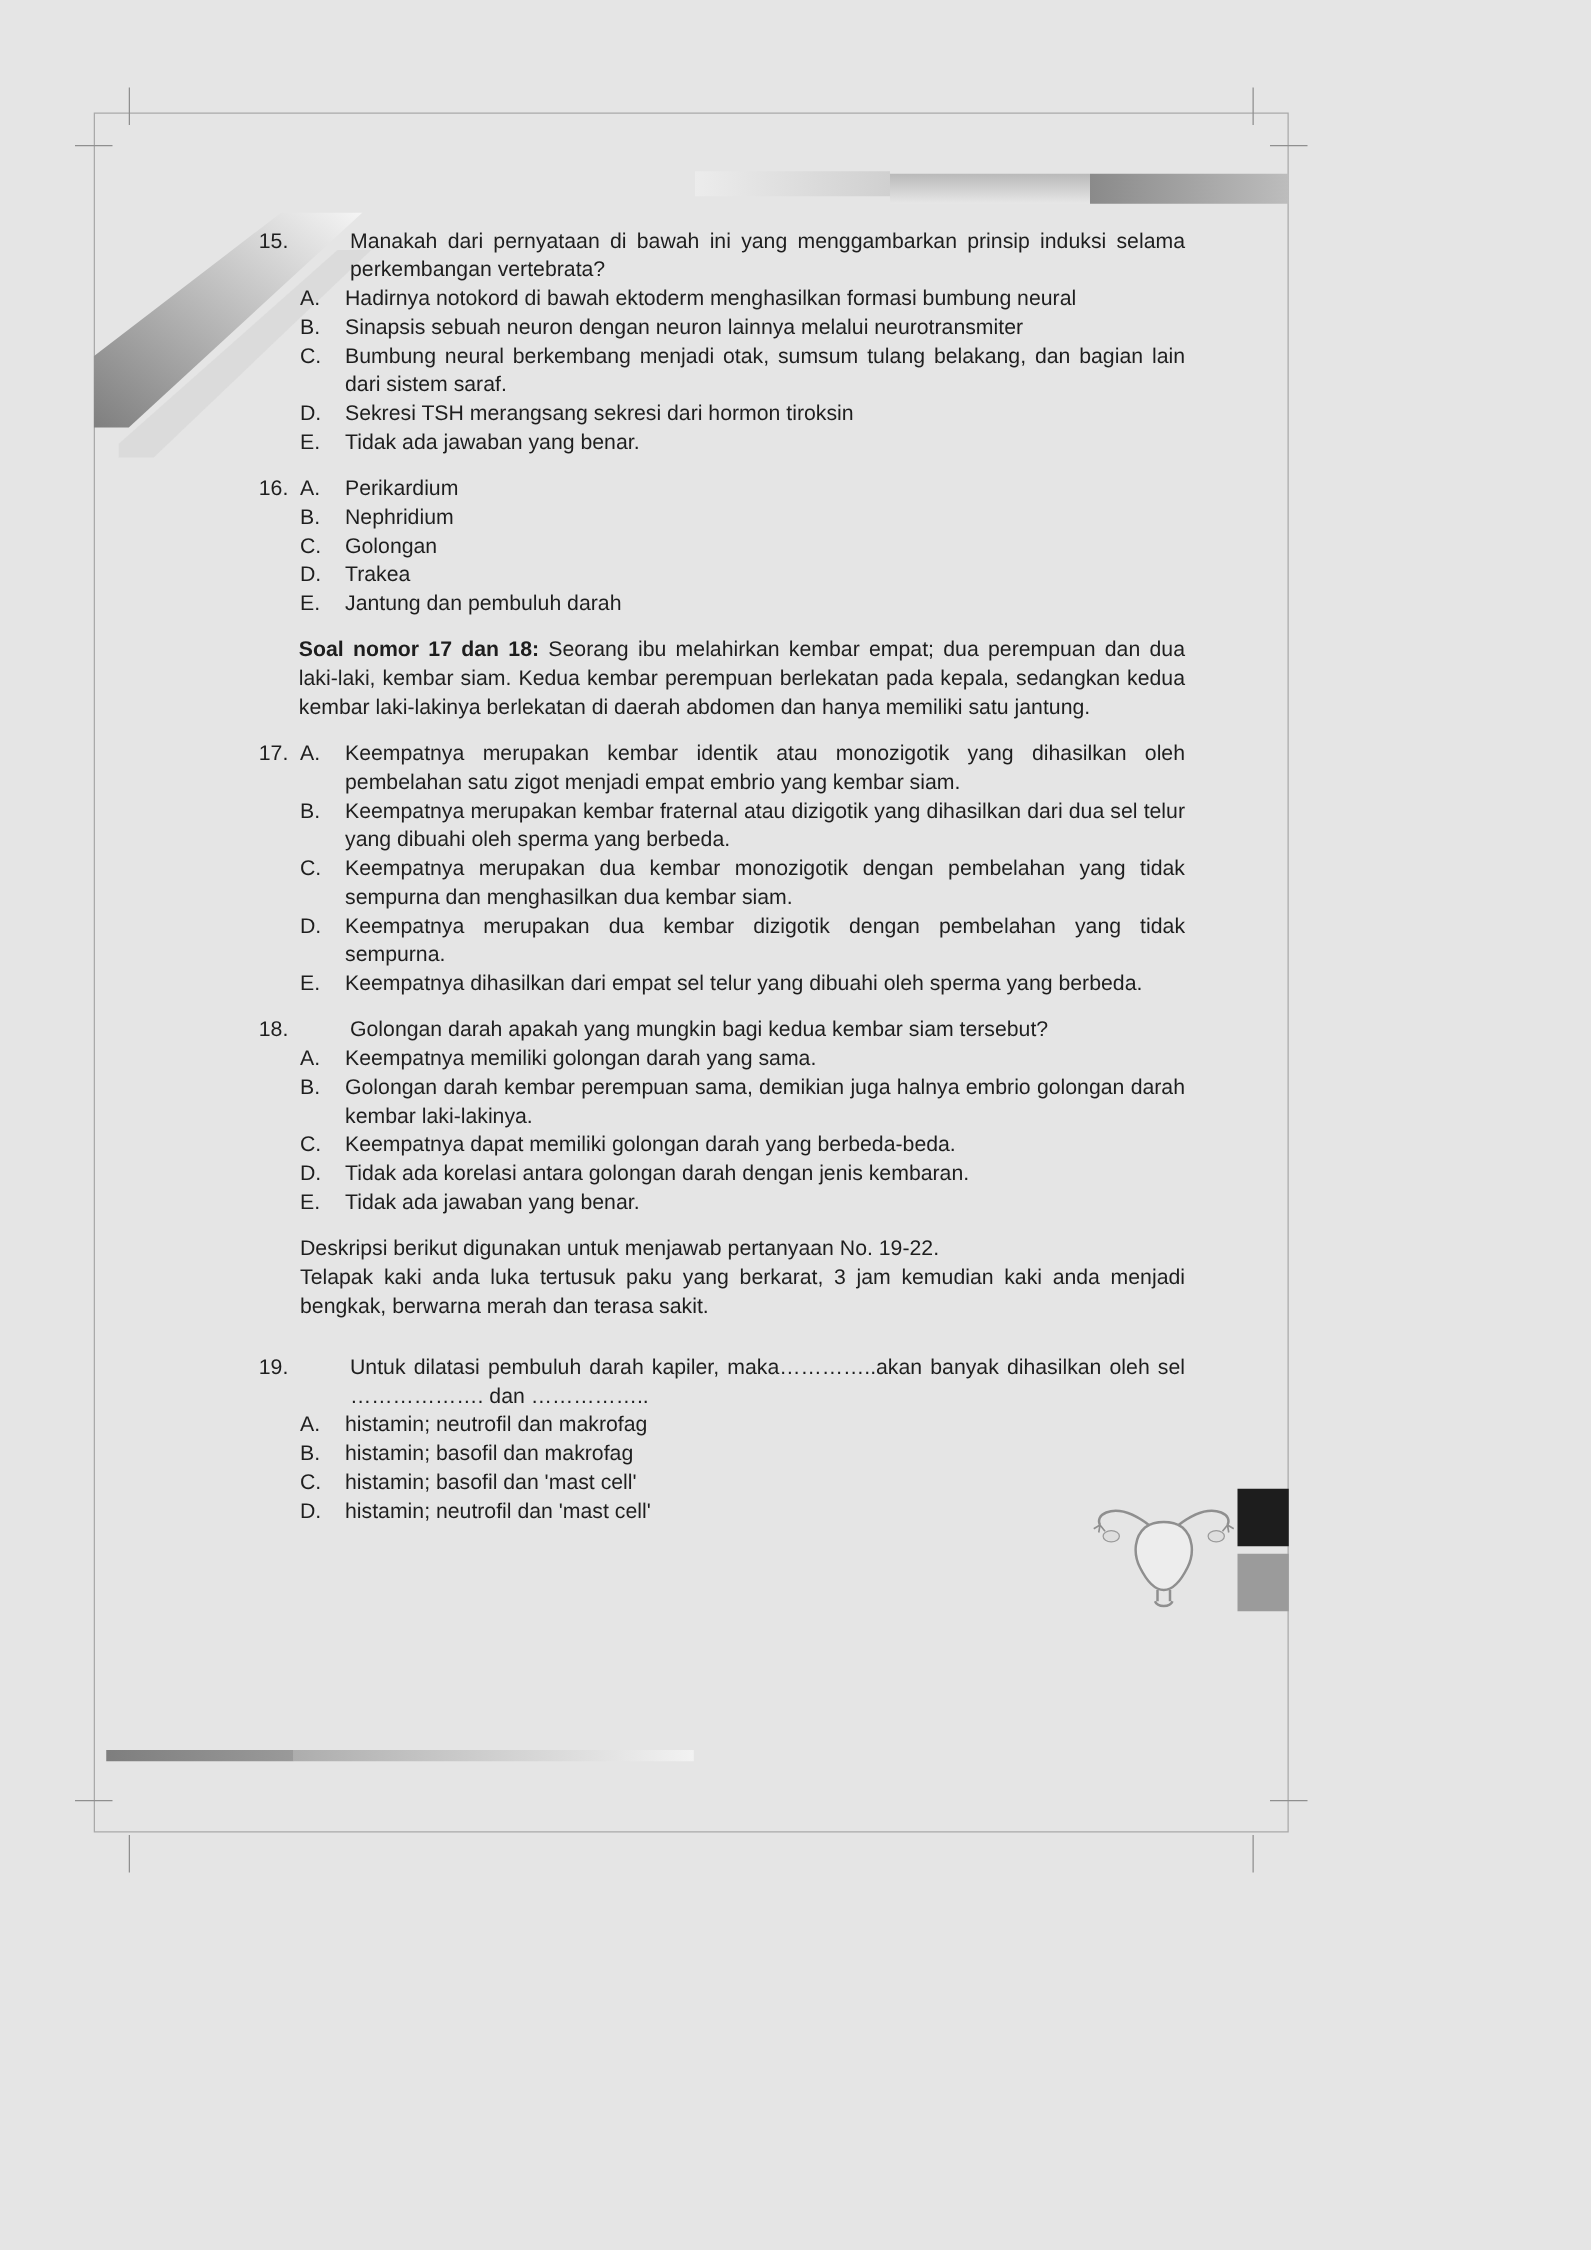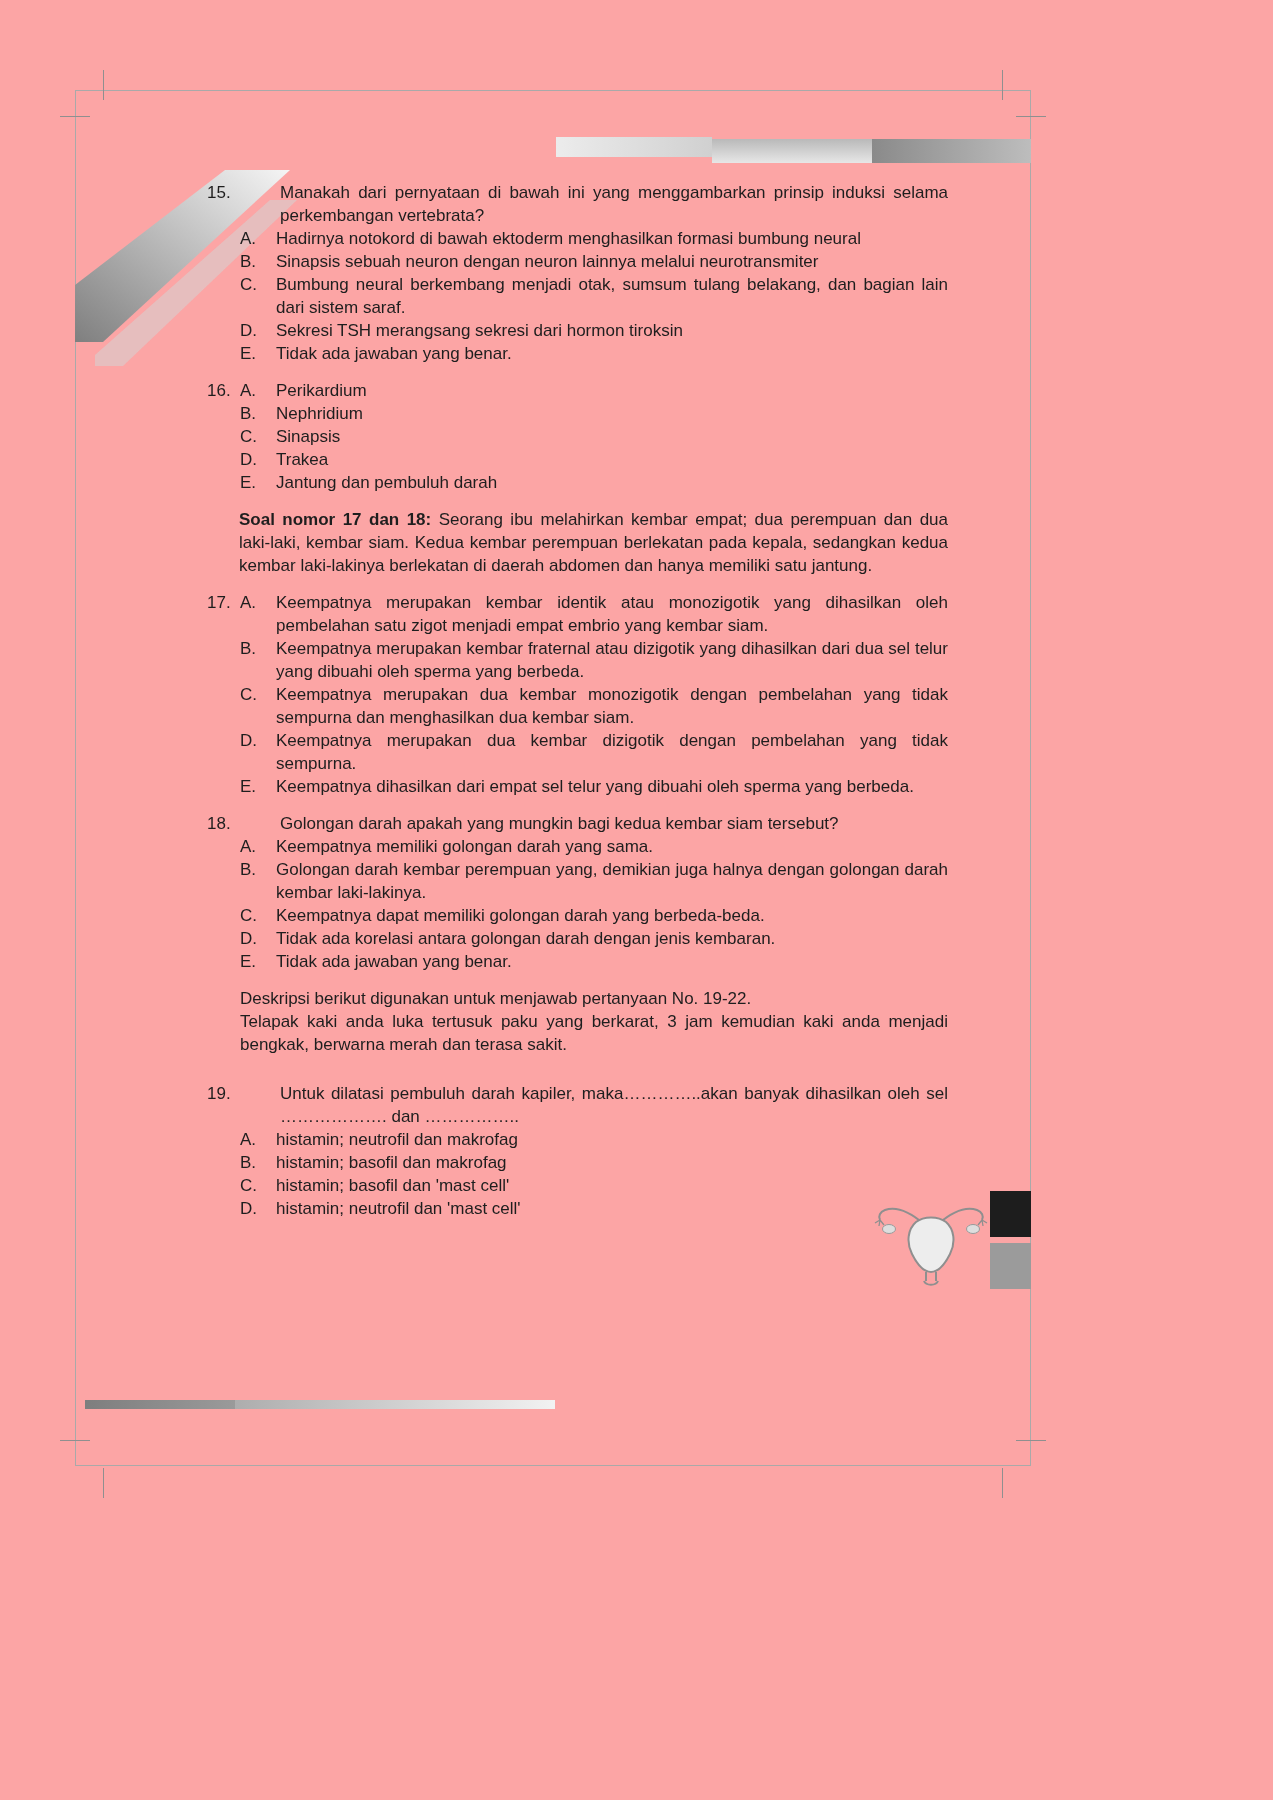--- a/index.html
+++ b/index.html
@@ -2,21 +2,21 @@
 <html><head>
 <meta charset="utf-8">
 <style>
   * { margin:0; padding:0; box-sizing:border-box; }
   html,body { background:#ffffff; }
   body {
     width:1273px; height:1800px; position:relative; overflow:hidden;
     font-family:"Liberation Sans","DejaVu Sans",sans-serif;
     color:#1e1e1e;
   }
-  .sheet { position:absolute; inset:0; background:#fca5a5;text-decoration:underline; }
+  .sheet { position:absolute; inset:0; background:#e5e5e5;text-decoration:underline; }
 
   
   .frame {
     position:absolute; left:75px; top:90px; width:956px; height:1376px;
     border:1px solid #a9a9a9;
   }
   .mark { position:absolute; background:#8f8f8f; }
 
   
   .hdr-seg1 { position:absolute; left:556px; top:137px; width:156px; height:20px;
@@ -144,21 +144,21 @@
         <div class="opt">
           <div class="olabel">A.</div>
           <div class="otext">Perikardium</div>
         </div>
         <div class="opt">
           <div class="olabel">B.</div>
           <div class="otext">Nephridium</div>
         </div>
         <div class="opt">
           <div class="olabel">C.</div>
-          <div class="otext">Sinapsis</div>
+          <div class="otext">Golongan</div>
         </div>
         <div class="opt">
           <div class="olabel">D.</div>
           <div class="otext">Trakea</div>
         </div>
         <div class="opt">
           <div class="olabel">E.</div>
           <div class="otext">Jantung dan pembuluh darah</div>
         </div>
       </div>
@@ -195,21 +195,21 @@
     <div class="question">
       <div class="qnum">18.</div>
       <div class="qbody">
         <div class="qtext">Golongan darah apakah yang mungkin bagi kedua kembar siam tersebut?</div>
         <div class="opt">
           <div class="olabel">A.</div>
           <div class="otext">Keempatnya memiliki golongan darah yang sama.</div>
         </div>
         <div class="opt">
           <div class="olabel">B.</div>
-          <div class="otext">Golongan darah kembar perempuan yang, demikian juga halnya dengan golongan darah kembar laki-lakinya.</div>
+          <div class="otext">Golongan darah kembar perempuan sama, demikian juga halnya embrio golongan darah kembar laki-lakinya.</div>
         </div>
         <div class="opt">
           <div class="olabel">C.</div>
           <div class="otext">Keempatnya dapat memiliki golongan darah yang berbeda-beda.</div>
         </div>
         <div class="opt">
           <div class="olabel">D.</div>
           <div class="otext">Tidak ada korelasi antara golongan darah dengan jenis kembaran.</div>
         </div>
         <div class="opt">

